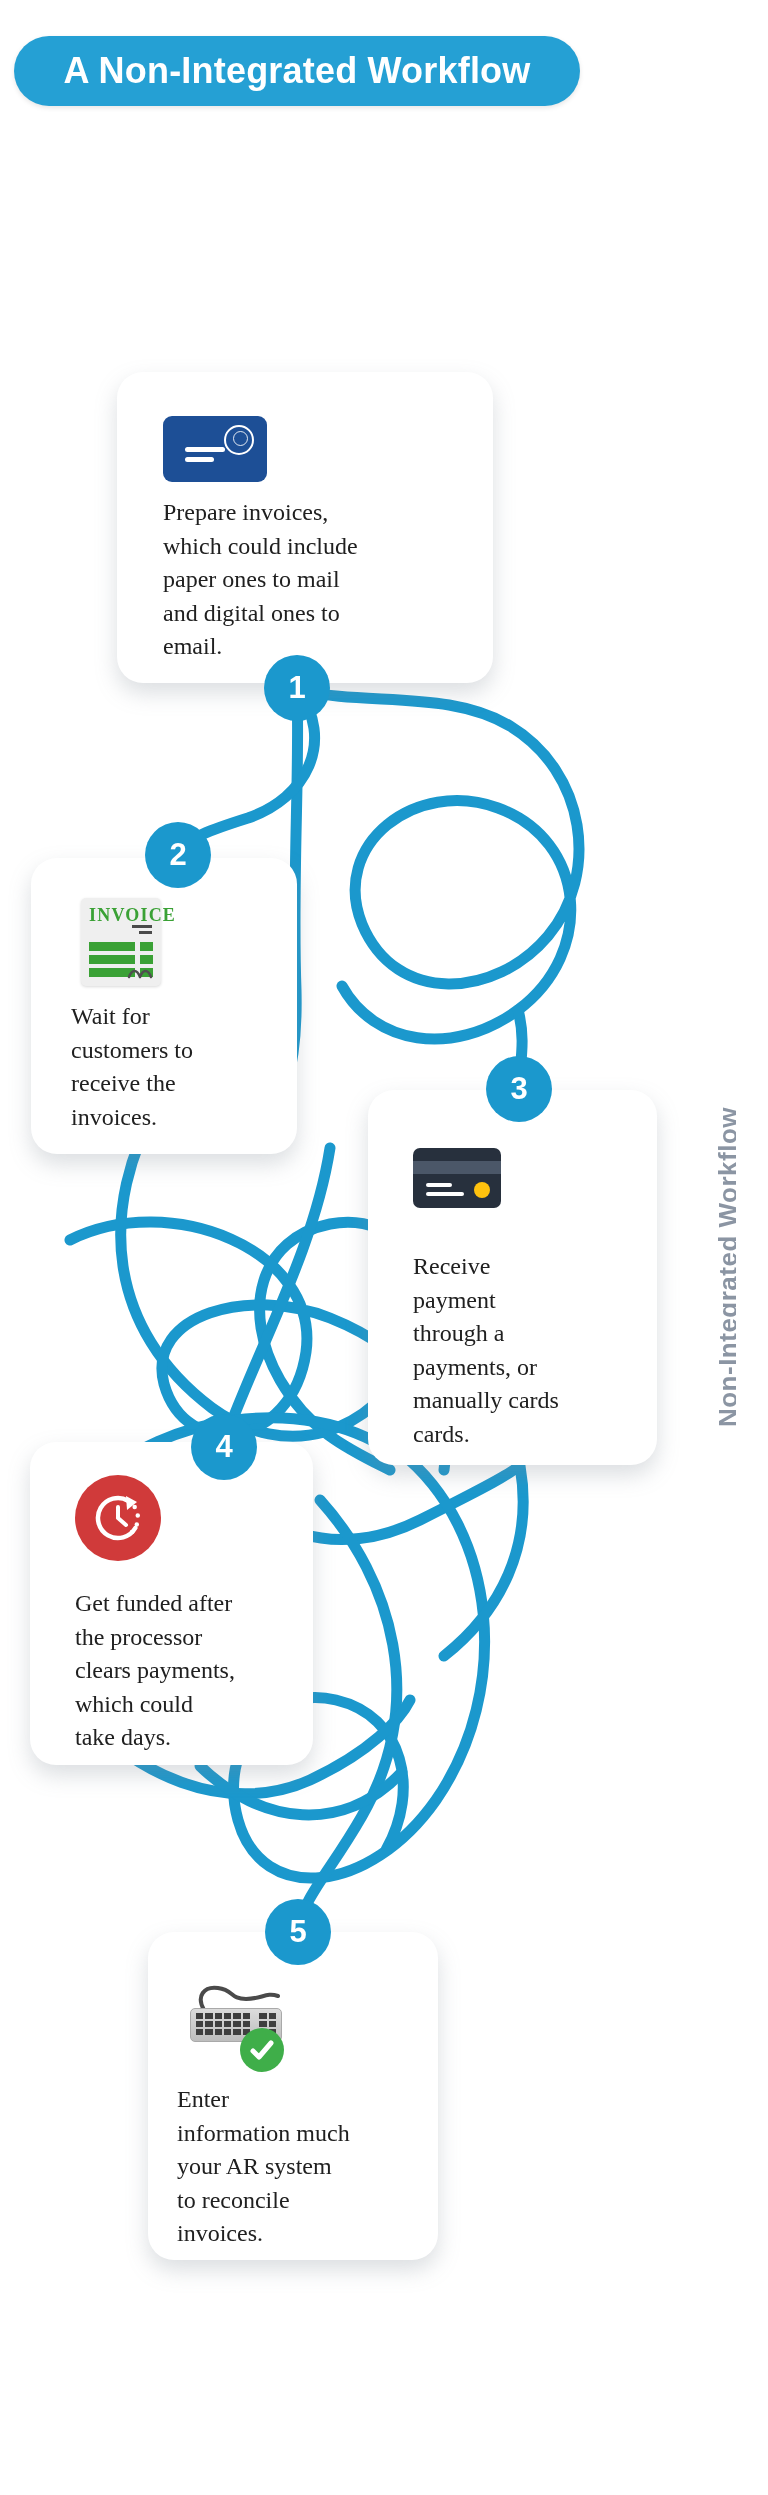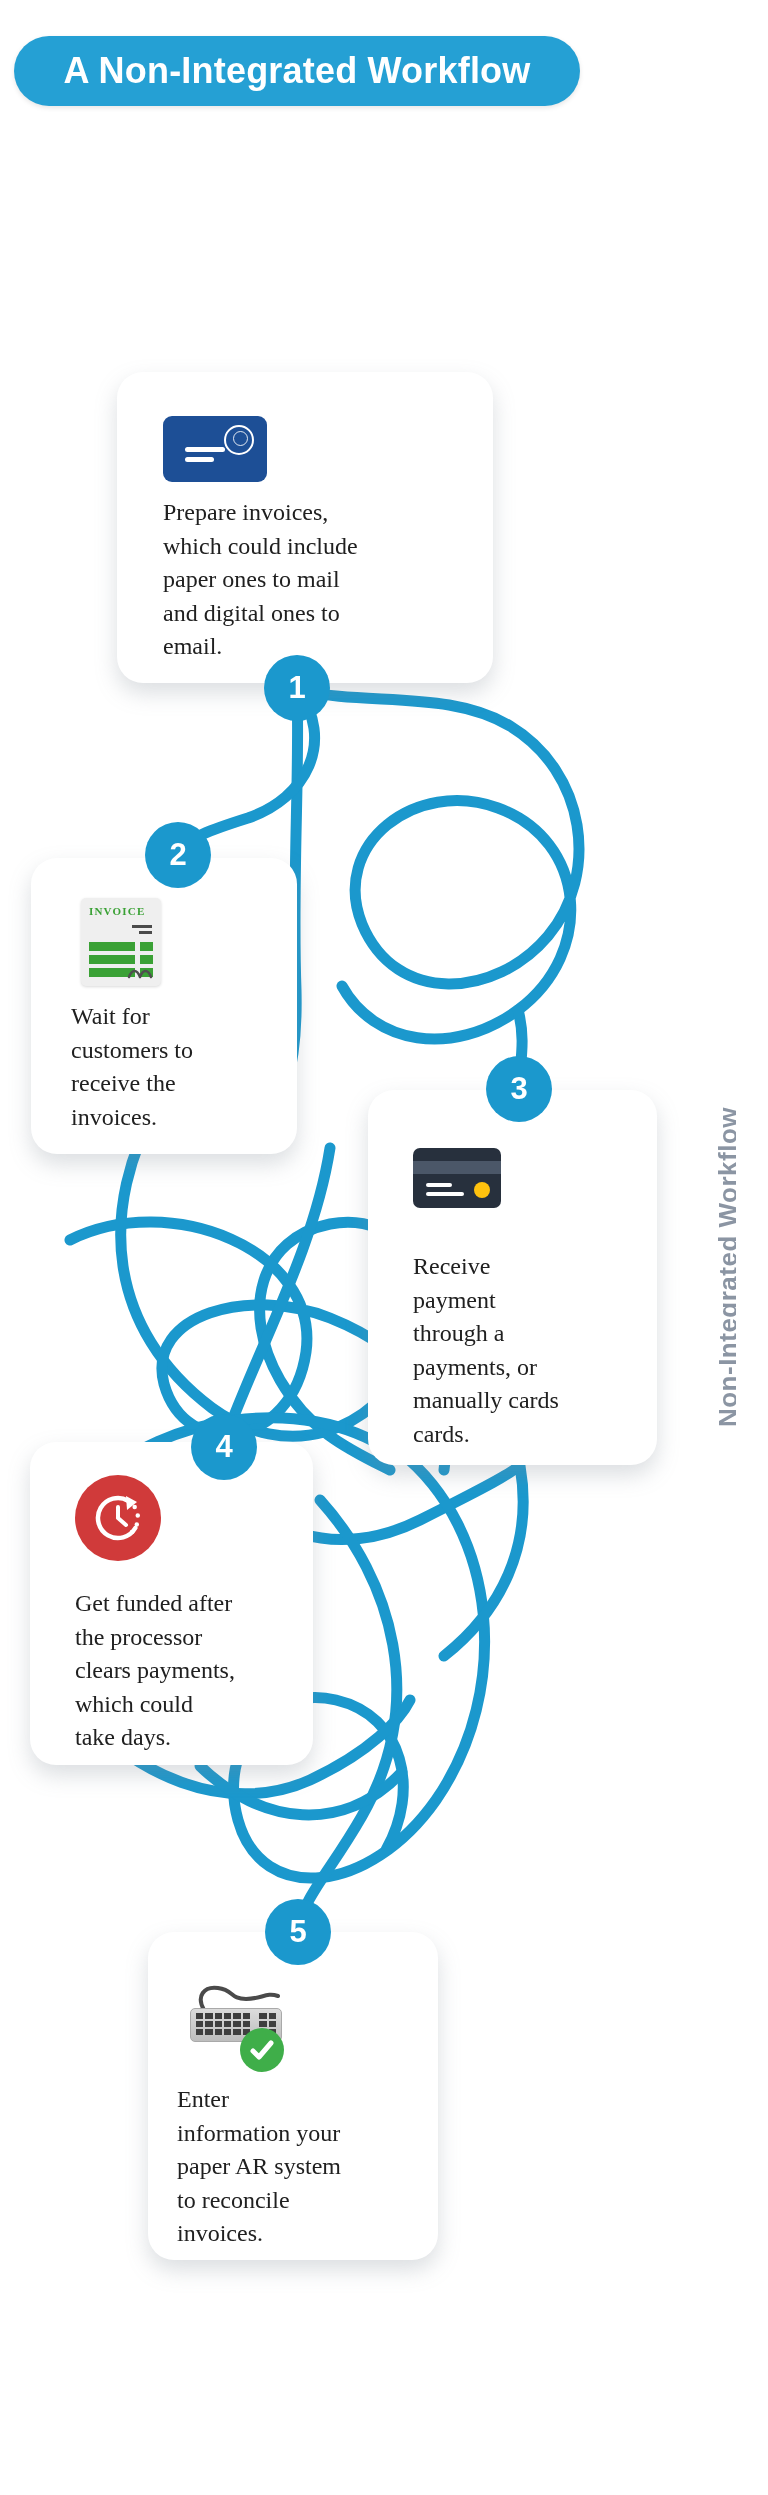--- a/index.html
+++ b/index.html
@@ -35,21 +35,21 @@
   
   .envelope{position:absolute;left:46px;top:44px;width:104px;height:66px;border-radius:9px;background:#1d4f96;}
   .envelope .l1{position:absolute;left:22px;top:31px;width:40px;height:5px;border-radius:3px;background:#fff;}
   .envelope .l2{position:absolute;left:22px;top:41px;width:29px;height:5px;border-radius:3px;background:#fff;}
   .envelope .stamp{position:absolute;right:13px;top:9px;width:26px;height:26px;border:2.5px solid #fff;border-radius:50%;}
   .envelope .stamp-inner{position:absolute;right:19px;top:15px;width:13px;height:13px;border:1.5px solid rgba(255,255,255,.85);border-radius:50%;}
 
   
   .invoice{position:absolute;left:50px;top:40px;width:80px;height:88px;background:#efefef;border-radius:5px;
            box-shadow:0 1px 3px rgba(0,0,0,.15);}
-  .invoice .ttl{position:absolute;left:8px;top:7px;color:#3aa135;font-size:11px;font-weight:bold;letter-spacing:1.2px;}
+  .invoice .ttl{position:absolute;left:8px;top:7px;color:#3aa135;font-size:18px;font-weight:bold;letter-spacing:1.2px;}
   .invoice .r1{position:absolute;right:9px;top:27px;width:20px;height:3px;background:#4a4a4a;}
   .invoice .r2{position:absolute;right:9px;top:33px;width:13px;height:3px;background:#4a4a4a;}
   .invoice .row{position:absolute;left:8px;height:9px;}
   .invoice .row .a{position:absolute;left:0;top:0;width:46px;height:9px;background:#3aa135;}
   .invoice .row .b{position:absolute;left:51px;top:0;width:13px;height:9px;background:#3aa135;}
   .invoice .squig{position:absolute;right:8px;bottom:7px;}
 
   
   .ccard{position:absolute;left:45px;top:58px;width:88px;height:60px;border-radius:7px;background:#27303d;overflow:hidden;}
   .ccard .stripe{position:absolute;left:0;top:13px;width:100%;height:13px;background:#4b5768;}
@@ -235,22 +235,22 @@
           </div>
       </div>
       <div class="kb-check">
         <svg width="44" height="44" viewBox="0 0 44 44">
             <polyline points="13,23 19,29 31,15" fill="none" stroke="#fff" stroke-width="5" stroke-linecap="round" stroke-linejoin="round"></polyline>
           </svg>
       </div>
     </div>
     <div class="card-text" style="left:29px;top:151px;">
       <div>Enter</div>
-      <div>information your</div>
-      <div>paper AR system</div>
+      <div>information much</div>
+      <div>your AR system</div>
       <div>to reconcile</div>
       <div>invoices.</div>
     </div>
   </div>
 
   <div class="badge" style="left:264px;top:655px;">
     <span>1</span>
   </div>
   <div class="badge" style="left:145px;top:822px;">
     <span>2</span>

